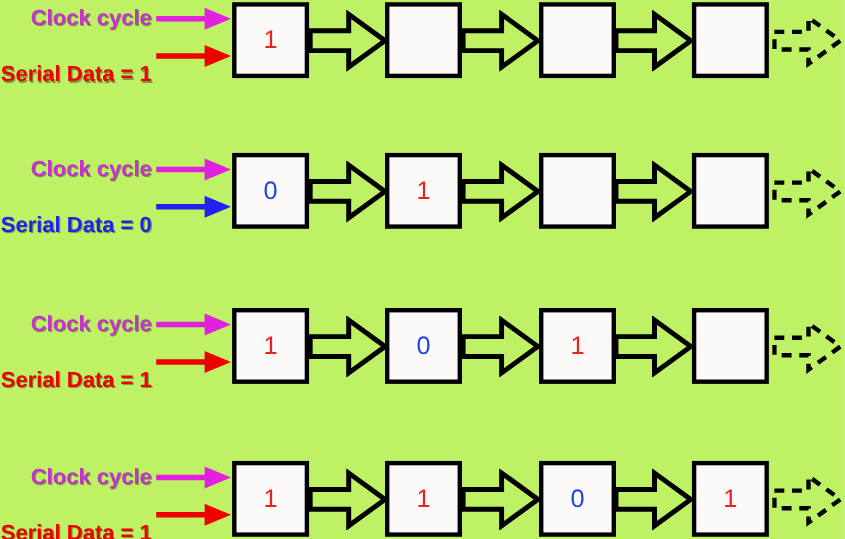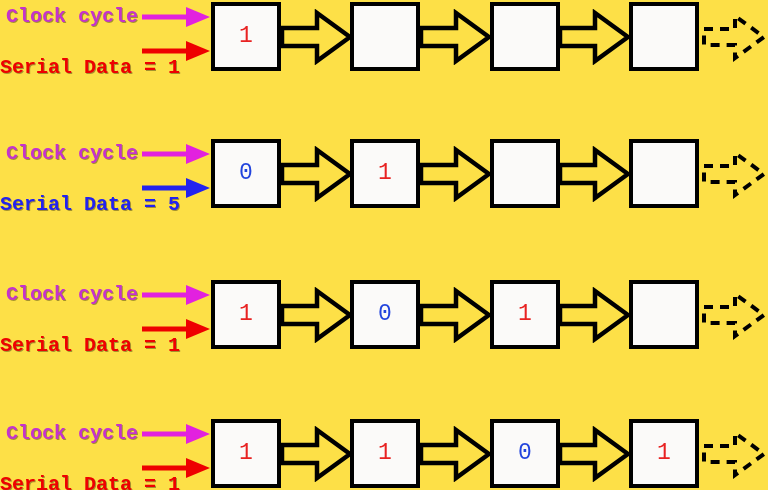--- a/index.html
+++ b/index.html
@@ -1,21 +1,21 @@
 <!DOCTYPE html>
 <html><head>
 <meta charset="utf-8">
 <style>
   html,body{margin:0;padding:0;}
   #page{
     position:relative;
     width:768px;height:490px;
-    background:#fde047;
+    background:#bef264;
     overflow:hidden;
-    font-family:Liberation Mono, monospace;
+    font-family:Liberation Sans, sans-serif;
   }
   .row{position:absolute;left:0;width:768px;height:139px;}
   .row-0{top:0;} .row-1{top:137px;} .row-2{top:278px;} .row-3{top:417px;}
 
   .label{
     position:absolute;left:0;width:138px;height:24px;
     text-align:right;font-size:20px;font-weight:bold;line-height:24px;
     white-space:nowrap;
     text-shadow:1px 1px 0 rgba(0,0,0,0.35);
   }
@@ -91,21 +91,21 @@
     <svg class="dashed-arrow" viewBox="0 0 64 52">
         <use href="#sym-dashed-arrow"></use>
       </svg>
   </div>
 
   <div class="row row-1">
     <div class="label clock-label">Clock cycle</div>
     <svg class="label-arrow clock-arrow" viewBox="0 0 69 22">
         <use href="#sym-label-arrow"></use>
       </svg>
-    <div class="label serial-label c-blue">Serial Data = 5</div>
+    <div class="label serial-label c-blue">Serial Data = 0</div>
     <svg class="label-arrow serial-arrow c-blue" viewBox="0 0 69 22">
         <use href="#sym-label-arrow"></use>
       </svg>
     <div class="cell cell-0 c-blue">0</div>
     <svg class="shift-arrow sa-0" viewBox="0 0 72 56">
         <use href="#sym-shift-arrow"></use>
       </svg>
     <div class="cell cell-1 c-red">1</div>
     <svg class="shift-arrow sa-1" viewBox="0 0 72 56">
         <use href="#sym-shift-arrow"></use>

